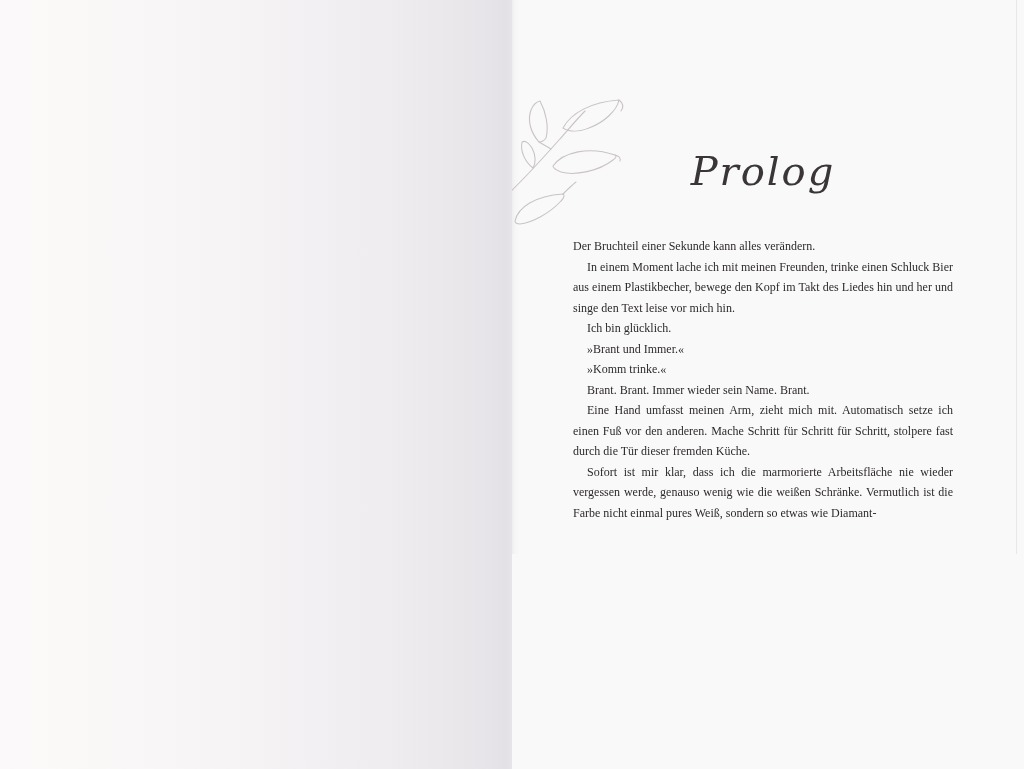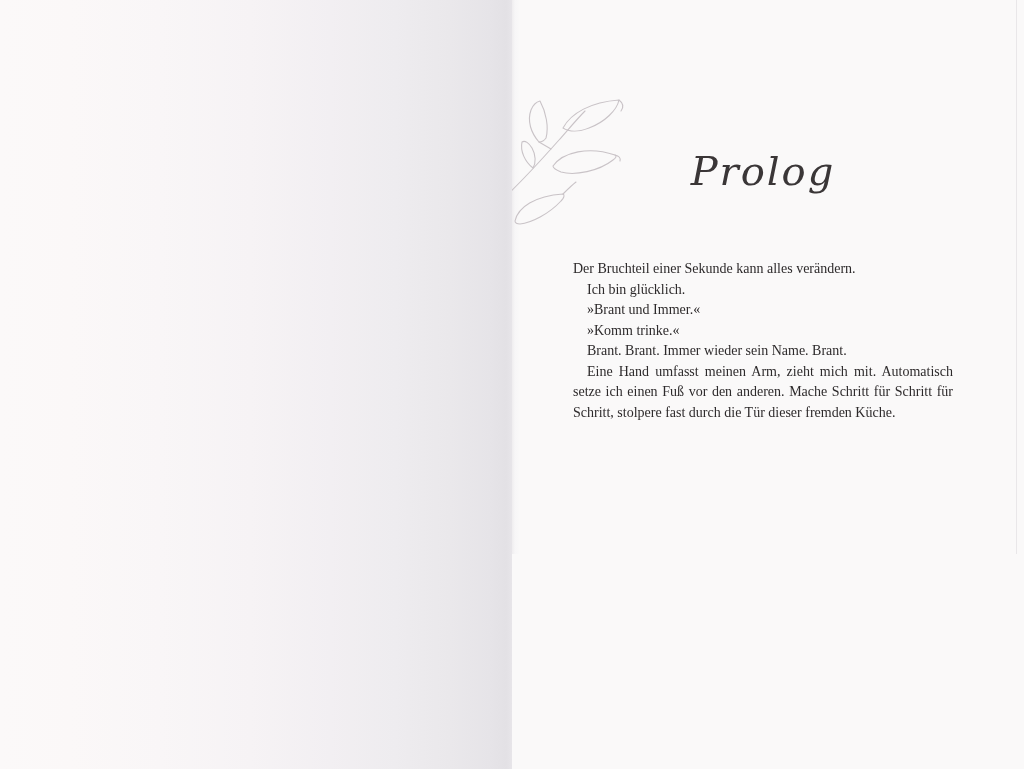--- a/index.html
+++ b/index.html
@@ -60,23 +60,23 @@
     text-align: center;
     font-family: "DejaVu Serif", serif;
     font-style: italic;
     font-weight: 400;
     font-size: 40px;
     letter-spacing: 2px;
     color: #3a3637;
   }
   .body-text {
     position: absolute;
-    left: 61px; top: 259px;
+    left: 61px; top: 236px;
     width: 380px;
-    font-size: 14px;
+    font-size: 12px;
     line-height: 20.5px;
     color: #2d2a2b;
     text-align: justify;
   }
   .body-text p {
     margin: 0;
   }
   .body-text p.indent {
     text-indent: 14px;
   }
@@ -114,25 +114,27 @@
       <path d="M32,80 C24,74 19,63 21,54 C24,52 28,55 31,60 C35,67 35,75 32,80 Z"></path>
 
       <path d="M14,133 C17,119 34,108 62,106 C64,107 63,110 60,113 C48,126 30,135 19,136 C16,136 14,135 14,133 Z"></path>
       <path d="M62,106 C67,101 71,97 75,94"></path>
     </svg>
 
     <h1 class="chapter-title">Prolog</h1>
 
     <div class="body-text">
       <p class="para">Der Bruchteil einer Sekunde kann alles verändern.</p>
+      <p class="para indent">In einem Moment lache ich mit meinen Freunden, trinke einen Schluck Bier aus einem Plastikbecher, bewege den Kopf im Takt des Liedes hin und her und singe den Text leise vor mich hin.</p>
       <p class="para indent">Ich bin glücklich.</p>
       <p class="para indent">»Brant und Immer.«</p>
       <p class="para indent">»Komm trinke.«</p>
       <p class="para indent">Brant. Brant. Immer wieder sein Name. Brant.</p>
       <p class="para indent">Eine Hand umfasst meinen Arm, zieht mich mit. Automatisch setze ich einen Fuß vor den anderen. Mache Schritt für Schritt für Schritt, stolpere fast durch die Tür dieser fremden Küche.</p>
+      <p class="para indent">Sofort ist mir klar, dass ich die marmorierte Arbeitsfläche nie wieder vergessen werde, genauso wenig wie die weißen Schränke. Vermutlich ist die Farbe nicht einmal pures Weiß, sondern so etwas wie Diamant-</p>
     </div>
 
     <div class="page-number">9</div>
 
     <div class="page-edge-line"></div>
   </div>
 
 </div>
 
 </body></html>

